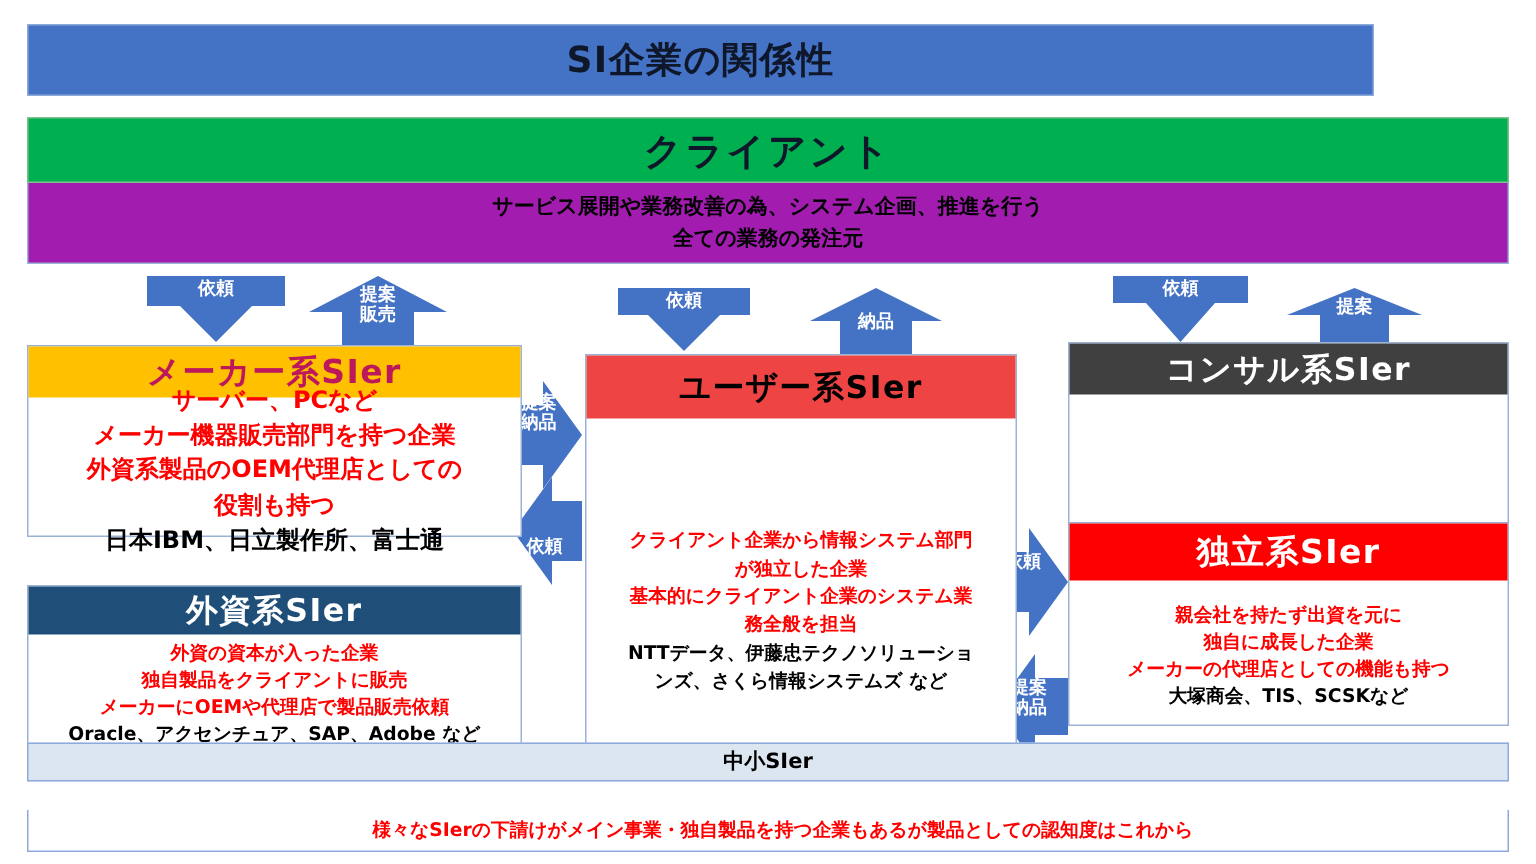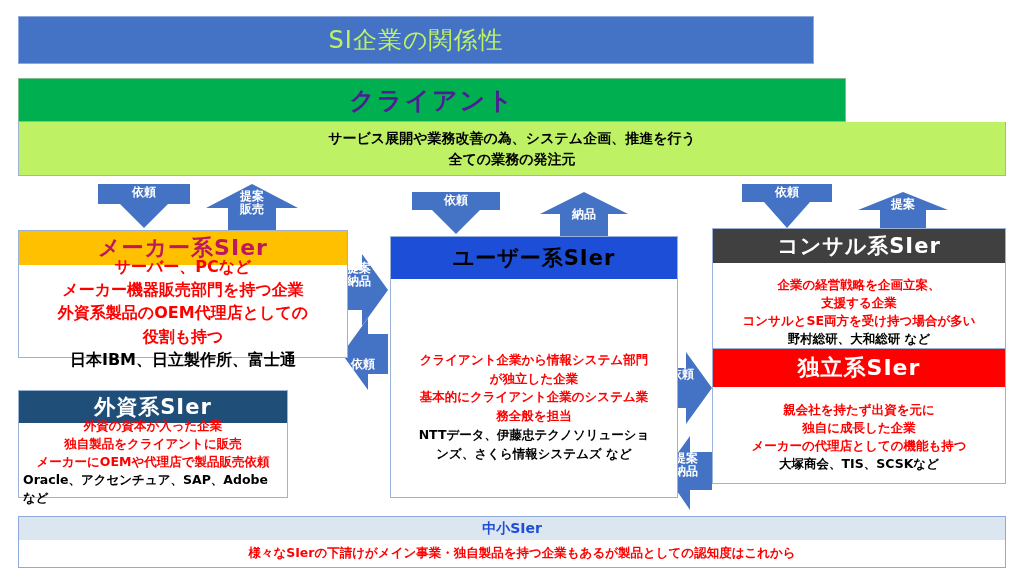--- a/index.html
+++ b/index.html
@@ -9,36 +9,36 @@
     font-family:"DejaVu Sans","Liberation Sans",sans-serif;
     overflow:hidden;
     position:relative;
   }
   #canvas{position:absolute;left:0;top:0;width:1024px;height:576px;}
 
   .abs{position:absolute;box-sizing:border-box;}
 
   
   .title-bar{
-    left:18px;top:16px;width:796px;height:48px;
+    left:18px;top:16px;width:898px;height:48px;
     background:#4472C4;border:1px solid #8EA9DB;
     display:flex;align-items:center;justify-content:center;
-    color:#bef264;font-size:24px;font-weight:normal;letter-spacing:1px;
+    color:#0f172a;font-size:24px;font-weight:bold;letter-spacing:1px;
   }
 
   
   .client-head{
-    left:18px;top:78px;width:828px;height:44px;
+    left:18px;top:78px;width:988px;height:44px;
     background:#00B050;border:1px solid #7fbf90;
     display:flex;align-items:center;justify-content:center;
-    color:#4c1d95;font-size:25px;font-weight:bold;letter-spacing:2px;
+    color:#0f172a;font-size:25px;font-weight:bold;letter-spacing:2px;
   }
   .client-body{
     left:18px;top:122px;width:988px;height:54px;
-    background:#bef264;border:1px solid #9ab2d6;border-top:none;
+    background:#a21caf;border:1px solid #9ab2d6;border-top:none;
     display:flex;flex-direction:column;align-items:center;justify-content:center;
     color:#000000;font-size:14px;font-weight:bold;line-height:1.45;
   }
 
   
   .card{background:#ffffff;border:1px solid #9ab2d6;}
   .card-head{
     width:100%;display:flex;align-items:center;justify-content:center;
     font-weight:bold;box-sizing:border-box;
   }
@@ -48,45 +48,45 @@
   }
   .red{color:#FF0000;font-weight:bold;}
   .blk{color:#000000;font-weight:bold;}
 
   
   .maker{left:18px;top:230px;width:330px;height:128px;}
   .maker .card-head{height:34px;background:#FFC000;color:#be185d;font-size:22px;letter-spacing:1px;}
   .maker .card-body{height:94px;font-size:16px;line-height:1.45;justify-content:center;}
 
   
-  .foreign{left:18px;top:390px;width:270px;height:108px;}
+  .foreign{left:18px;top:390px;width:330px;height:108px;}
   .foreign .card-head{height:32px;background:#1F4E79;color:#ffffff;font-size:21px;letter-spacing:1px;}
   .foreign .card-body{height:76px;font-size:12.5px;line-height:1.45;justify-content:center;}
 
   
   .user{left:390px;top:236px;width:288px;height:262px;}
-  .user .card-head{height:42px;background:#1d4ed8;color:#000000;font-size:21px;letter-spacing:1px;}
+  .user .card-head{height:42px;background:#ef4444;color:#000000;font-size:21px;letter-spacing:1px;}
   .user .card-body{height:220px;font-size:12.5px;line-height:1.5;justify-content:center;padding-top:40px;}
 
   
   .consul{left:712px;top:228px;width:294px;height:130px;}
   .consul .card-head{height:34px;background:#404040;color:#ffffff;font-size:21px;letter-spacing:1px;}
   .consul .card-body{height:96px;font-size:12.5px;line-height:1.45;justify-content:center;}
 
   
   .indep{left:712px;top:348px;width:294px;height:136px;}
   .indep .card-head{height:38px;background:#FF0000;color:#ffffff;font-size:22px;letter-spacing:1px;}
   .indep .card-body{height:98px;font-size:12.5px;line-height:1.45;justify-content:center;}
 
   
   .small-head{
-    left:18px;top:516px;width:988px;height:26px;
+    left:18px;top:495px;width:988px;height:26px;
     background:#DCE6F1;border:1px solid #8EA9DB;
     display:flex;align-items:center;justify-content:center;
-    color:#1d4ed8;font-size:14px;font-weight:bold;
+    color:#000000;font-size:14px;font-weight:bold;
   }
   .small-body{
     left:18px;top:540px;width:988px;height:28px;
     background:#ffffff;border:1px solid #8EA9DB;border-top:none;
     display:flex;align-items:center;justify-content:center;
     color:#FF0000;font-size:12.5px;font-weight:bold;padding-left:20px;
   }
 
   
   .arrow{position:absolute;}
@@ -218,26 +218,20 @@
       <div class="red">が独立した企業</div>
       <div class="red">基本的にクライアント企業のシステム業</div>
       <div class="red">務全般を担当</div>
       <div class="blk">NTTデータ、伊藤忠テクノソリューショ</div>
       <div class="blk">ンズ、さくら情報システムズ など</div>
     </div>
   </div>
 
   <div class="abs card consul">
     <div class="card-head">コンサル系SIer</div>
-    <div class="card-body">
-      <div class="red">企業の経営戦略を企画立案、</div>
-      <div class="red">支援する企業</div>
-      <div class="red">コンサルとSE両方を受け持つ場合が多い</div>
-      <div class="blk">野村総研、大和総研 など</div>
-    </div>
   </div>
 
   <div class="abs card indep">
     <div class="card-head">独立系SIer</div>
     <div class="card-body">
       <div class="red">親会社を持たず出資を元に</div>
       <div class="red">独自に成長した企業</div>
       <div class="red">メーカーの代理店としての機能も持つ</div>
       <div class="blk">大塚商会、TIS、SCSKなど</div>
     </div>

